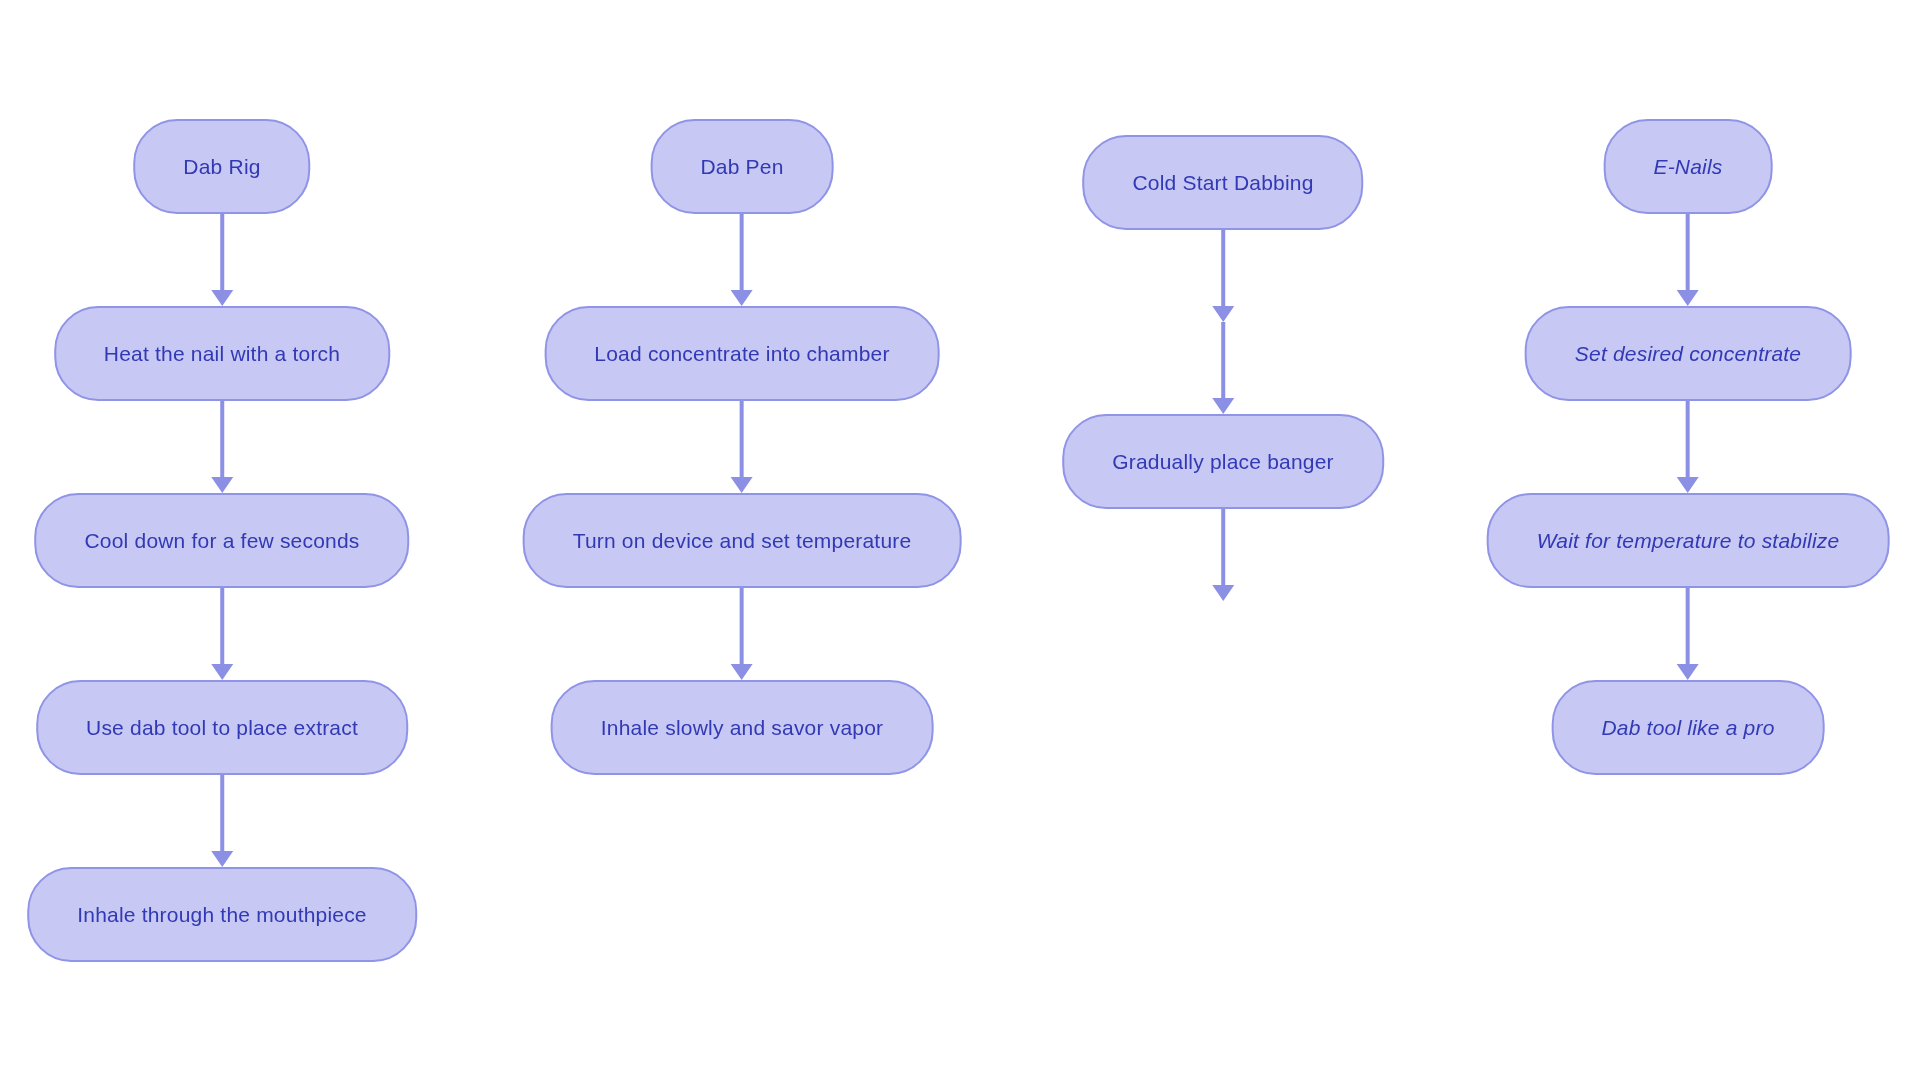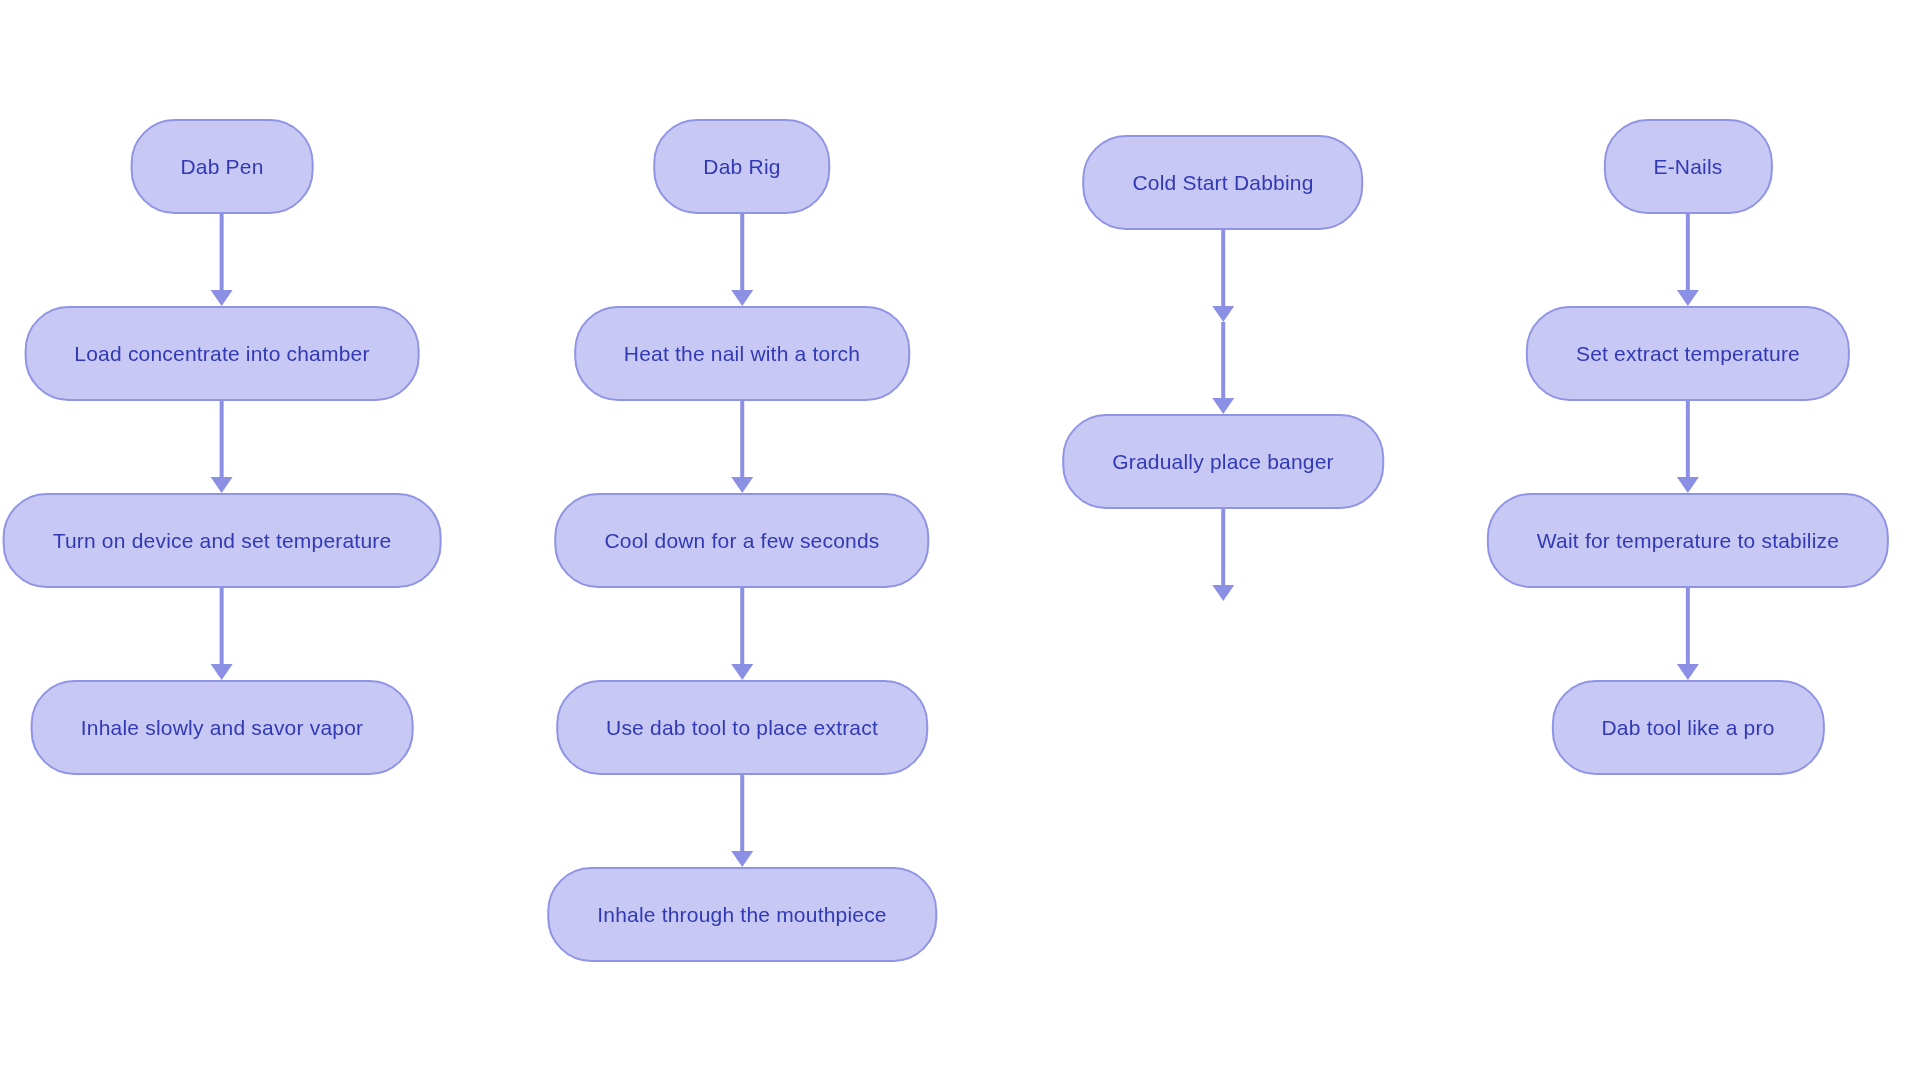--- a/index.html
+++ b/index.html
@@ -23,21 +23,21 @@
     position:absolute;
     top:119px;
     display:flex;
     flex-direction:column;
     align-items:center;
     transform:translateX(-50%);
   }
   .column:nth-of-type(1){left:222px;}
   .column:nth-of-type(2){left:742px;}
   .column:nth-of-type(3){left:1223px;margin-top:16px;}
-  .column:nth-of-type(4){left:1688px;}
+  .column:nth-of-type(4){left:1688px;font-style:italic;}
 
   .node{
     height:95px;
     min-width:150px;
     padding:0 48px;
     display:flex;
     align-items:center;
     justify-content:center;
     background:var(--node-fill);
     border:2px solid var(--node-border);
@@ -68,46 +68,20 @@
     border-right:11px solid transparent;
     border-top:16px solid var(--arrow);
   }
 </style>
 </head>
 <body>
 
 <div class="canvas">
     <div class="column">
       <div class="node header">
-        <span>Dab Pen</span>
-      </div>
-      <div class="arrow">
-        <div class="arrow-line"></div>
-        <div class="arrow-head"></div>
-      </div>
-      <div class="node">
-        <span>Load concentrate into chamber</span>
-      </div>
-      <div class="arrow">
-        <div class="arrow-line"></div>
-        <div class="arrow-head"></div>
-      </div>
-      <div class="node">
-        <span>Turn on device and set temperature</span>
-      </div>
-      <div class="arrow">
-        <div class="arrow-line"></div>
-        <div class="arrow-head"></div>
-      </div>
-      <div class="node">
-        <span>Inhale slowly and savor vapor</span>
-      </div>
-    </div>
-    <div class="column">
-      <div class="node header">
         <span>Dab Rig</span>
       </div>
       <div class="arrow">
         <div class="arrow-line"></div>
         <div class="arrow-head"></div>
       </div>
       <div class="node">
         <span>Heat the nail with a torch</span>
       </div>
       <div class="arrow">
@@ -127,20 +101,46 @@
       <div class="arrow">
         <div class="arrow-line"></div>
         <div class="arrow-head"></div>
       </div>
       <div class="node">
         <span>Inhale through the mouthpiece</span>
       </div>
     </div>
     <div class="column">
       <div class="node header">
+        <span>Dab Pen</span>
+      </div>
+      <div class="arrow">
+        <div class="arrow-line"></div>
+        <div class="arrow-head"></div>
+      </div>
+      <div class="node">
+        <span>Load concentrate into chamber</span>
+      </div>
+      <div class="arrow">
+        <div class="arrow-line"></div>
+        <div class="arrow-head"></div>
+      </div>
+      <div class="node">
+        <span>Turn on device and set temperature</span>
+      </div>
+      <div class="arrow">
+        <div class="arrow-line"></div>
+        <div class="arrow-head"></div>
+      </div>
+      <div class="node">
+        <span>Inhale slowly and savor vapor</span>
+      </div>
+    </div>
+    <div class="column">
+      <div class="node header">
         <span>Cold Start Dabbing</span>
       </div>
       <div class="arrow">
         <div class="arrow-line"></div>
         <div class="arrow-head"></div>
       </div>
       <div class="arrow">
         <div class="arrow-line"></div>
         <div class="arrow-head"></div>
       </div>
@@ -154,21 +154,21 @@
     </div>
     <div class="column">
       <div class="node header">
         <span>E-Nails</span>
       </div>
       <div class="arrow">
         <div class="arrow-line"></div>
         <div class="arrow-head"></div>
       </div>
       <div class="node">
-        <span>Set extract temperature</span>
+        <span>Set desired concentrate</span>
       </div>
       <div class="arrow">
         <div class="arrow-line"></div>
         <div class="arrow-head"></div>
       </div>
       <div class="node">
         <span>Wait for temperature to stabilize</span>
       </div>
       <div class="arrow">
         <div class="arrow-line"></div>

